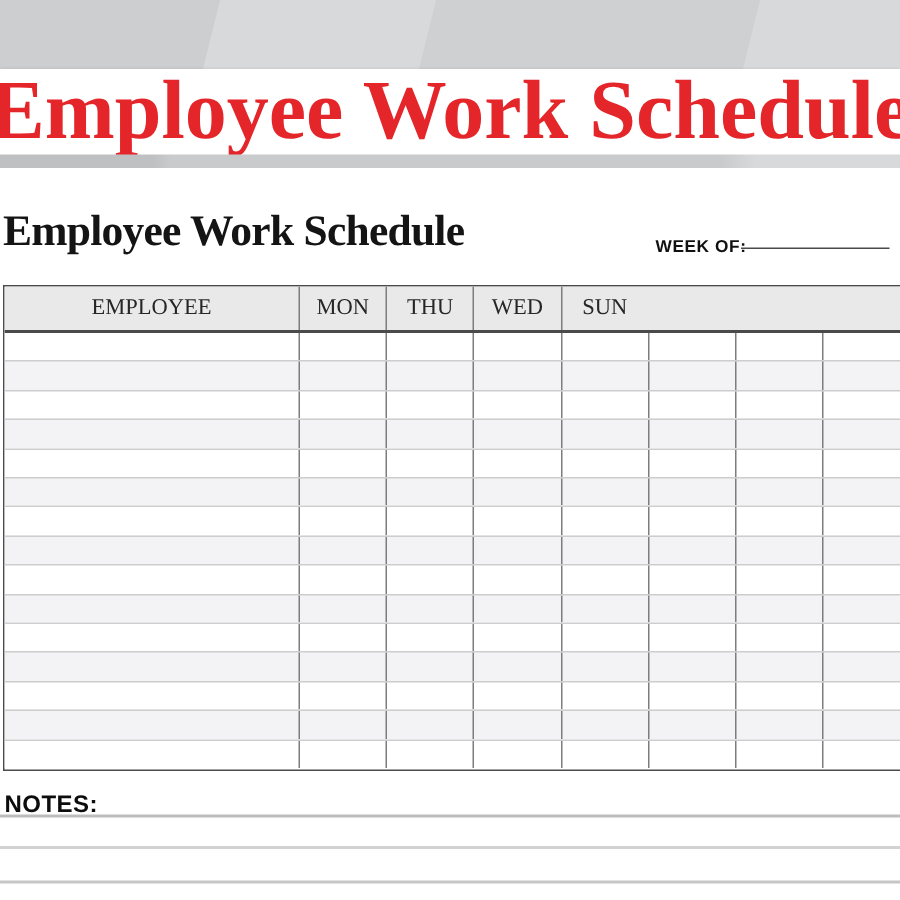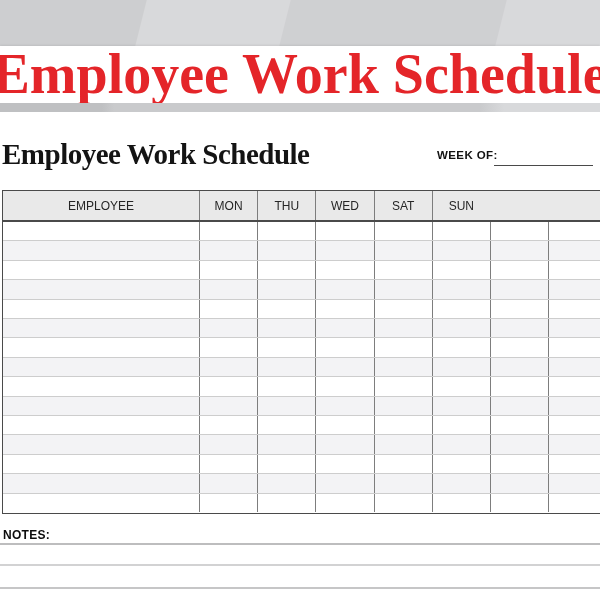--- a/index.html
+++ b/index.html
@@ -29,21 +29,21 @@
     background:linear-gradient(90deg,#bfc0c2 0%,#bfc0c2 17%,#c9cacc 19%,#c9cacc 80%,#d8d9db 84%,#d8d9db 100%);
   }
 
   
   .doc-title{
     position:absolute;left:2px;top:138px;
     font-family:"Liberation Serif",serif;font-weight:bold;
     font-size:29px;color:#141414;letter-spacing:-0.5px;white-space:nowrap;
   }
   .week-of-label{
-    position:absolute;left:437px;top:149px;
+    position:absolute;left:437px;top:159px;
     font-size:11.5px;font-weight:bold;color:#111;letter-spacing:0.4px;
   }
   .week-of-line{
     position:absolute;left:494px;top:149px;width:99px;height:16px;
     border-bottom:1.5px solid #4a4a4a;
   }
 
   
   .schedule-table{
     position:absolute;left:2px;top:190px;width:597px;height:322px;
@@ -54,30 +54,30 @@
   .t-row{display:flex;width:604px;}
   .t-head{
     height:29px;background:#e9e9e9;border-bottom:2px solid #4a4a4a;
   }
   .cell{
     box-sizing:border-box;display:flex;align-items:center;justify-content:center;
     flex:0 0 auto;height:100%;
   }
   .c-emp{width:196px;}
   .c-day{width:58.2px;border-left:1px solid #7d7d7d;}
-  .t-head .cell{font-size:12px;color:#262626;font-weight:normal;}
+  .t-head .cell{font-size:15px;color:#262626;font-weight:normal;font-family:Liberation Serif, serif;}
   .t-body{height:290px;display:flex;flex-direction:column;}
   .t-body .t-row{flex:1 1 auto;background:#ffffff;}
   .t-body .t-row:nth-child(even){background:#f3f3f5;}
   .t-body .t-row + .t-row{border-top:1px solid #cdcdcd;}
 
   
   .notes-label{
     position:absolute;left:3px;top:528px;
-    font-size:12px;font-weight:bold;color:#0d0d0d;letter-spacing:0.3px;
+    font-size:16px;font-weight:bold;color:#0d0d0d;letter-spacing:0.3px;
   }
   .notes-line{position:absolute;left:0;width:600px;height:0;}
   .nl-1{top:543px;border-bottom:2px solid #bdbdbe;}
   .nl-2{top:564px;border-bottom:2px solid #d2d2d3;}
   .nl-3{top:587px;border-bottom:2px solid #c6c6c7;}
 </style>
 </head>
 <body>
 
 <div class="banner">
@@ -96,21 +96,20 @@
 <div class="week-of-label">WEEK OF:</div>
 <div class="week-of-line"></div>
 
 <div class="schedule-table">
   <div class="t-inner">
     <div class="t-row t-head">
       <div class="cell c-emp">EMPLOYEE</div>
     <div class="cell c-day">MON</div>
         <div class="cell c-day">THU</div>
         <div class="cell c-day">WED</div>
-        <div class="cell c-day">SAT</div>
         <div class="cell c-day">SUN</div>
       </div>
     <div class="t-body">
         <div class="t-row">
           <div class="cell c-emp"></div>
           <div class="cell c-day"></div>
           <div class="cell c-day"></div>
           <div class="cell c-day"></div>
           <div class="cell c-day"></div>
           <div class="cell c-day"></div>

